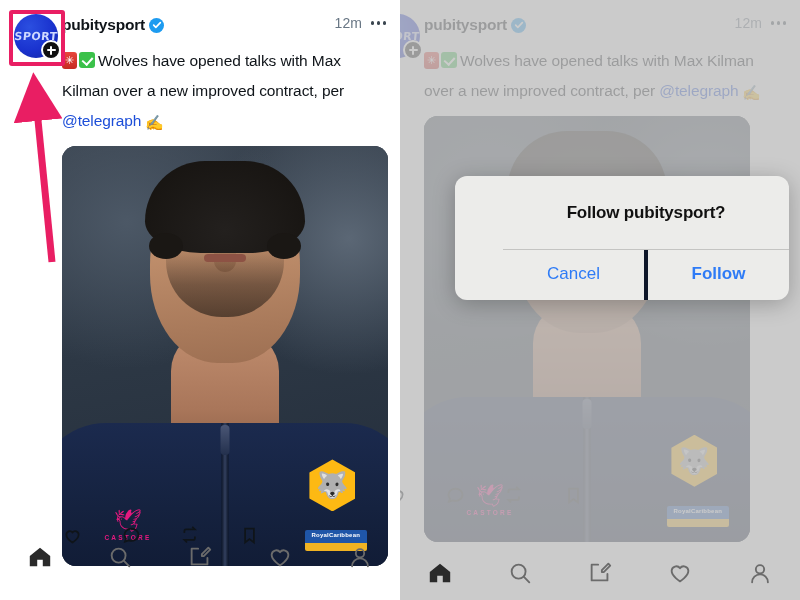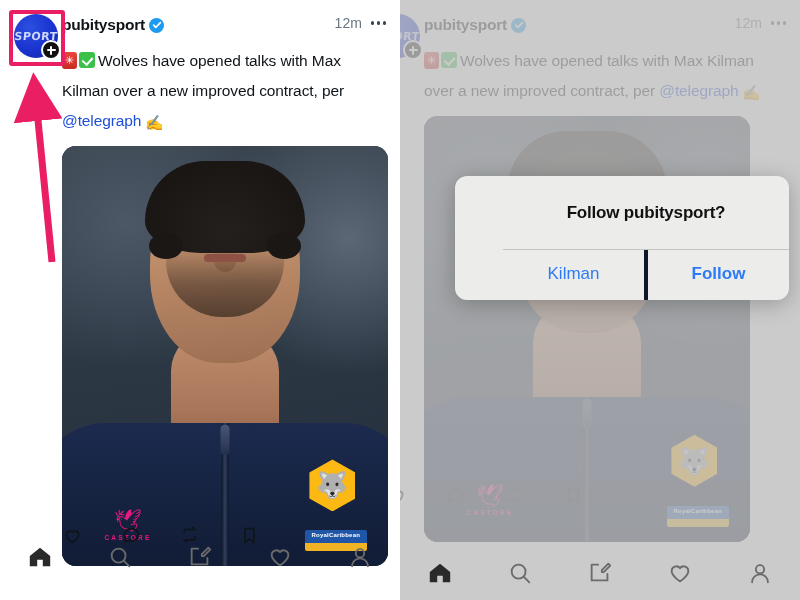--- a/index.html
+++ b/index.html
@@ -461,20 +461,20 @@
         </svg>
       <svg viewBox="0 0 28 28">
           <circle class="bn-stroke" cx="14" cy="10" r="4.5"></circle>
           <path class="bn-stroke" d="M5.5 24a8.5 8.5 0 0 1 17 0"></path>
         </svg>
     </div>
 
     <div class="dialog">
       <div class="dialog-title">Follow pubitysport?</div>
       <div class="dialog-btns">
-        <div class="dialog-btn">Kilman</div>
+        <div class="dialog-btn">Cancel</div>
         <div class="dialog-btn primary">Follow</div>
       </div>
     </div>
 
   </div>
 
 </div>
 
 </body></html>

